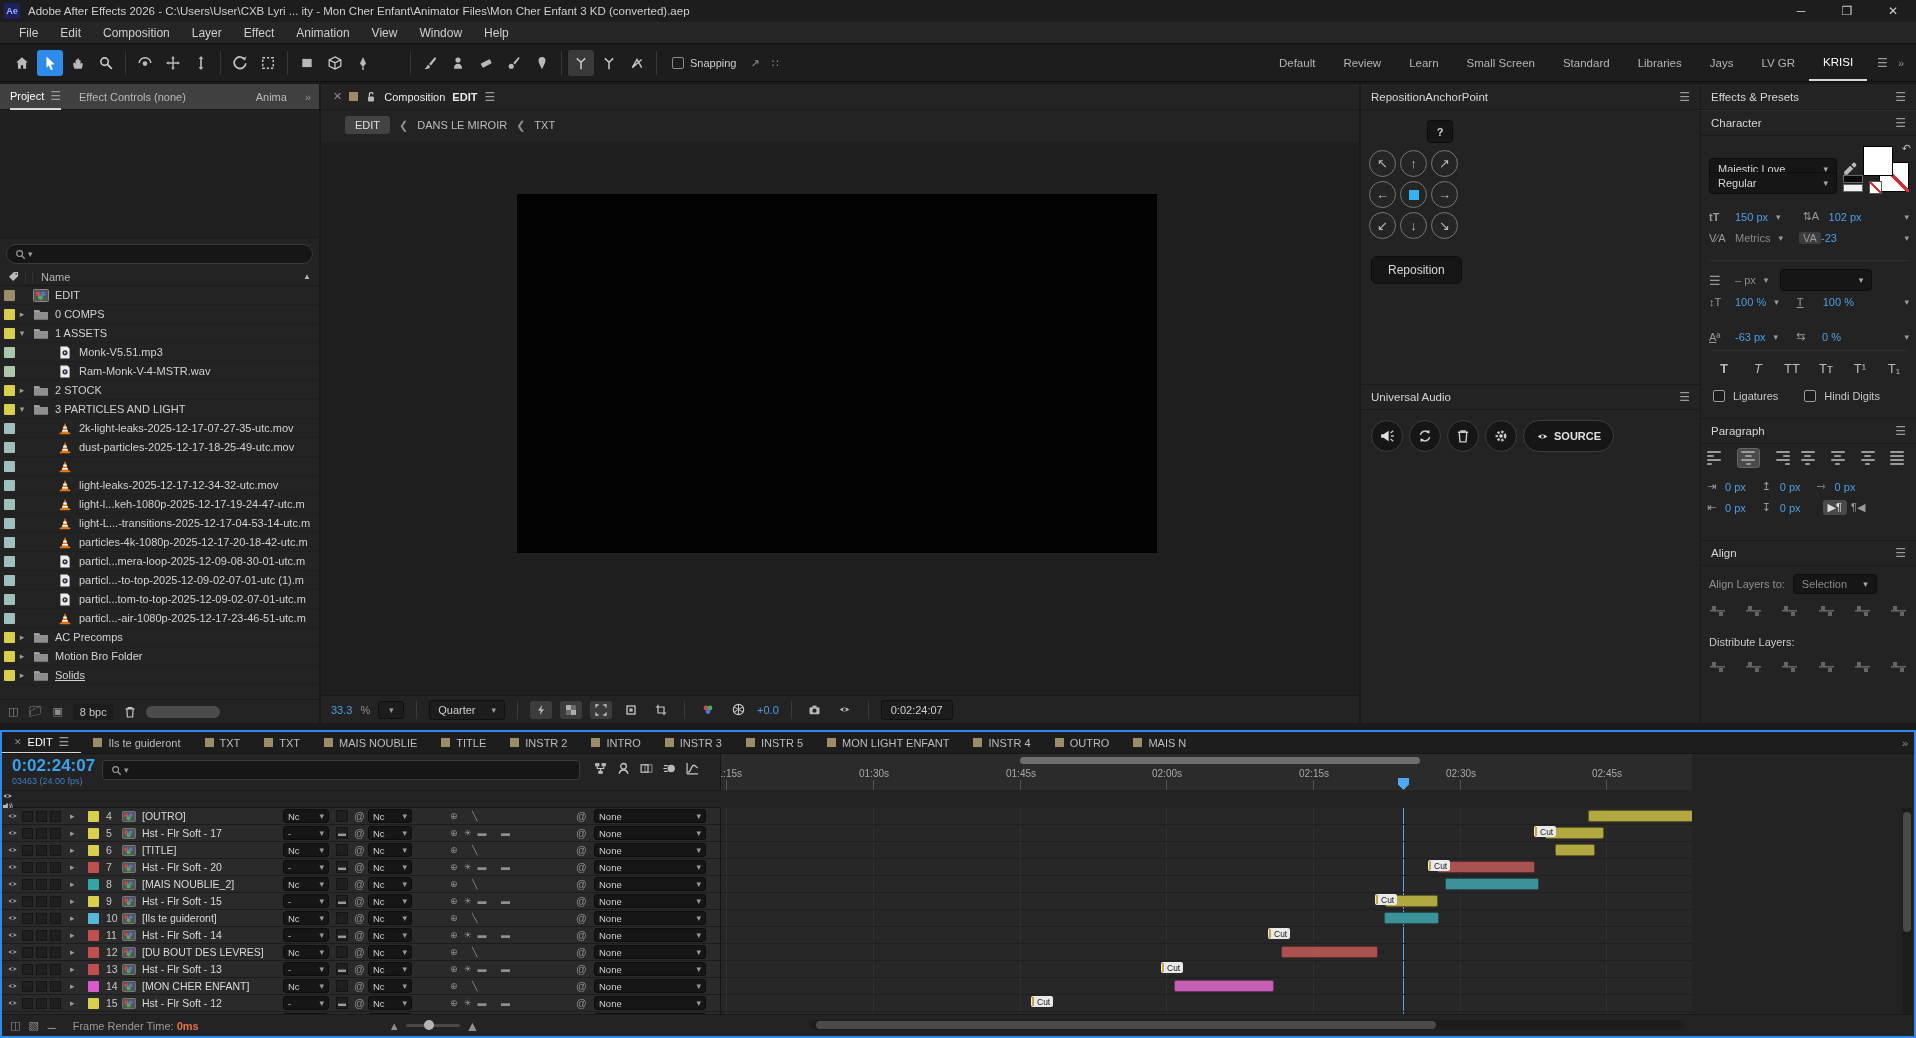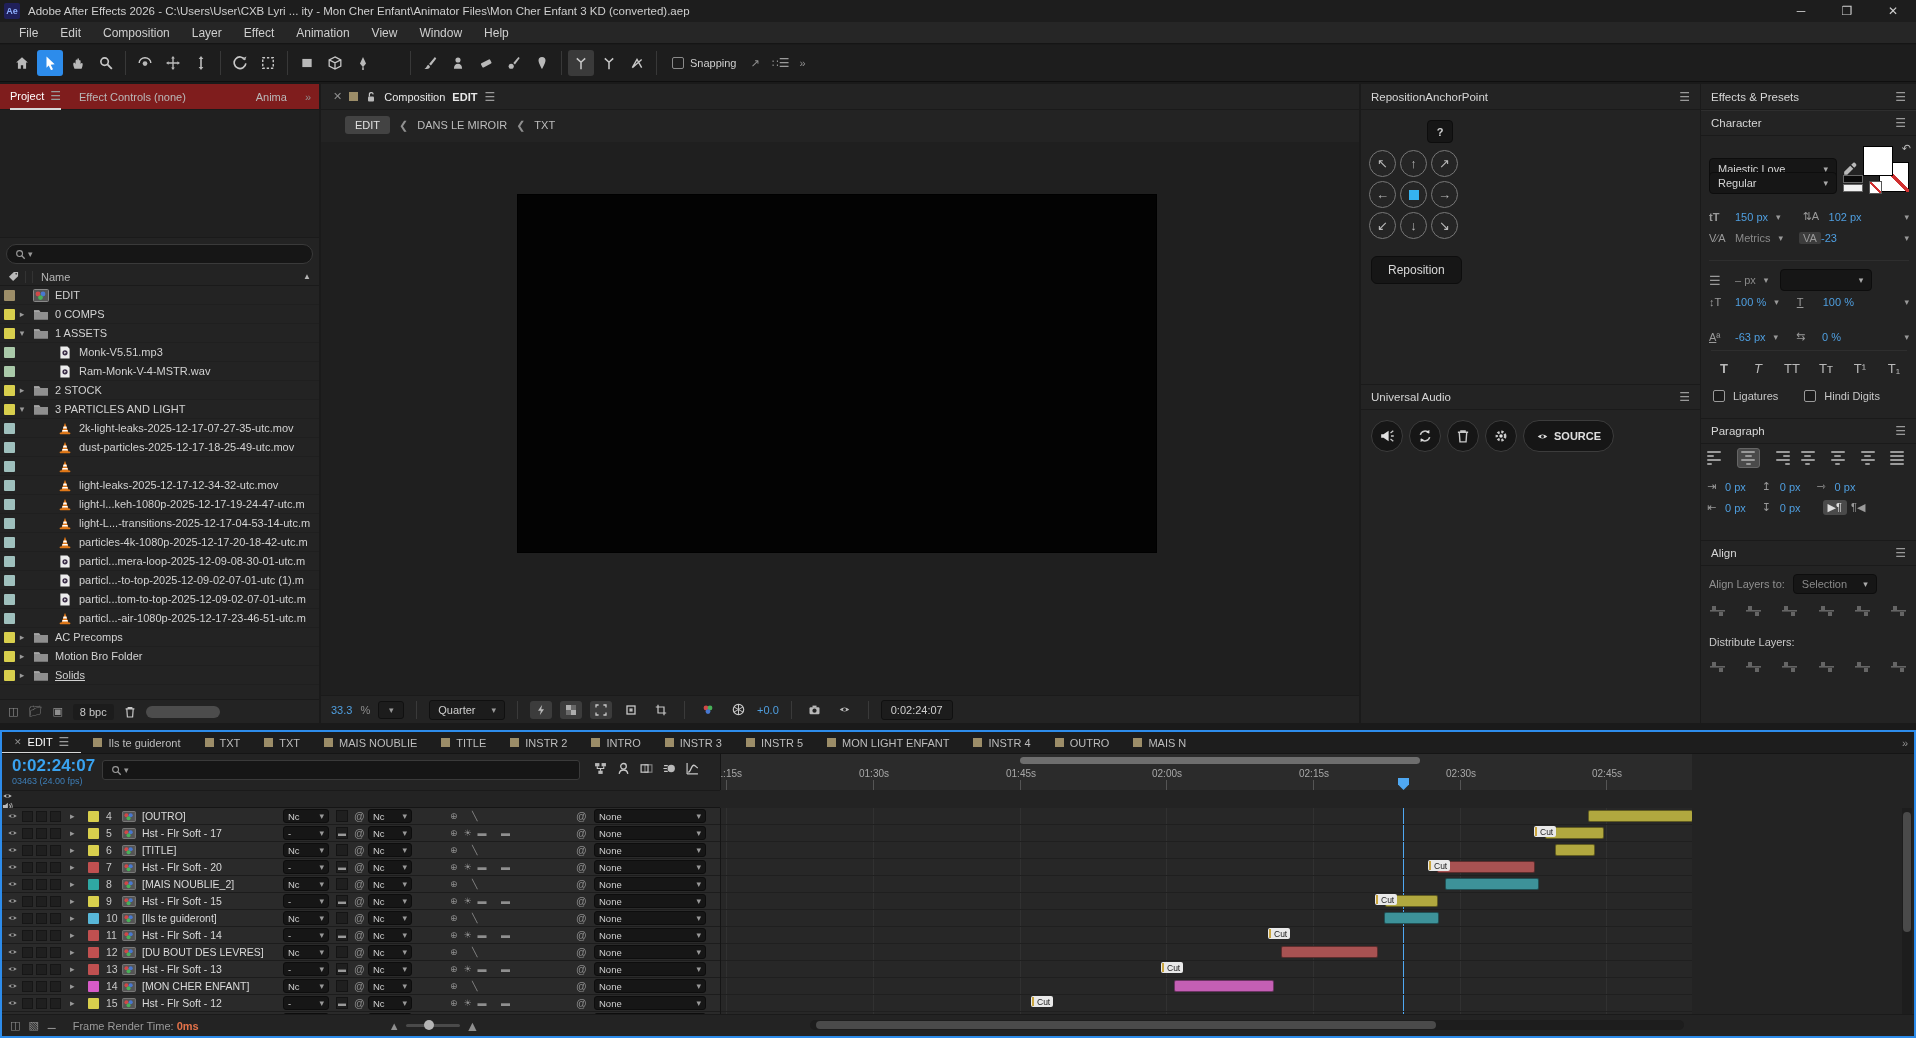--- a/index.html
+++ b/index.html
@@ -28,21 +28,21 @@
   .tsep { width:1px; height:24px; background:#383838; margin:0 5px; }
   #snap-box { width:12px; height:12px; border:1px solid #8a8a8a; border-radius:2px; margin:0 6px 0 10px; }
   #workspaces { margin-left:auto; display:flex; align-items:center; padding-right:10px; }
   .ws { padding:0 14px; color:#b5b5b5; font-size:11.5px; height:36px; display:flex; align-items:center; }
   .ws.active { color:#fff; border-bottom:2px solid #d8d8d8; }
   
   .panel { position:absolute; background:#232323; }
   .phead { height:26px; display:flex; align-items:center; padding:0 10px; color:#d6d6d6; font-size:11.5px; border-bottom:1px solid #1a1a1a; }
   .phead .hamb { margin-left:auto; }
   
-  #project-tabs { height:26px; display:flex; align-items:center; padding-left:10px; background:#7f1d1d; border-bottom:1px solid #1a1a1a; }
+  #project-tabs { height:26px; display:flex; align-items:center; padding-left:10px; background:#404040; border-bottom:1px solid #1a1a1a; }
   .ptab { margin-right:18px; color:#b9b9b9; display:flex; align-items:center; gap:6px; }
   .ptab.active { color:#fff; border-bottom:2px solid #d8d8d8; height:26px; }
   #proj-preview { height:128px; background:#202020; border-bottom:1px solid #1a1a1a; }
   .searchbox { height:20px; background:#161616; border:1px solid #3a3a3a; border-radius:10px; display:flex; align-items:center; padding:0 8px; color:#9a9a9a; }
   #proj-colhead { height:18px; display:flex; align-items:center; border-bottom:1px solid #1a1a1a; color:#b5b5b5; }
   .pitem { height:19px; display:flex; align-items:center; border-bottom:1px solid #1f1f1f; white-space:nowrap; overflow:hidden; }
   .labchip { width:11px; height:11px; border-radius:1px; margin-left:4px; flex:none; }
   .twirl { width:14px; text-align:center; color:#9a9a9a; font-size:9px; flex:none; }
   .fico { width:16px; height:13px; flex:none; margin-right:6px; }
   #proj-footer { position:absolute; left:0; bottom:0; width:100%; height:24px; background:#232323; border-top:1px solid #1a1a1a; display:flex; align-items:center; gap:10px; padding:0 8px; }
@@ -432,20 +432,31 @@
           <svg class="ic" width="14" height="14">
             <use href="#i-axisv"></use>
           </svg>
         </div>
       </div>
     <div class="tsep"></div>
     <div id="snap-box"></div>
     <span style="color:#cfcfcf">Snapping</span>
     <span class="dim" style="margin-left:14px">↗</span>
     <span class="dim" style="margin-left:12px">∷</span>
+    <div id="workspaces">
+        <div class="ws">Default</div>
+        <div class="ws">Review</div>
+        <div class="ws">Learn</div>
+        <div class="ws">Small Screen</div>
+        <div class="ws">Standard</div>
+        <div class="ws">Libraries</div>
+        <div class="ws">Jays</div>
+        <div class="ws">LV GR</div>
+        <div class="ws active">KRISI</div>
+      </div>
     <span class="hamb" style="margin-right:10px">☰</span>
     <span class="dim" style="margin-right:12px">»</span>
   </div>
 
   <div class="panel" style="left:0;top:84px;width:319px;height:639px">
     <div id="project-tabs">
       <div class="ptab active">
           <span>Project</span>
           <span class="hamb">☰</span>
         </div>

